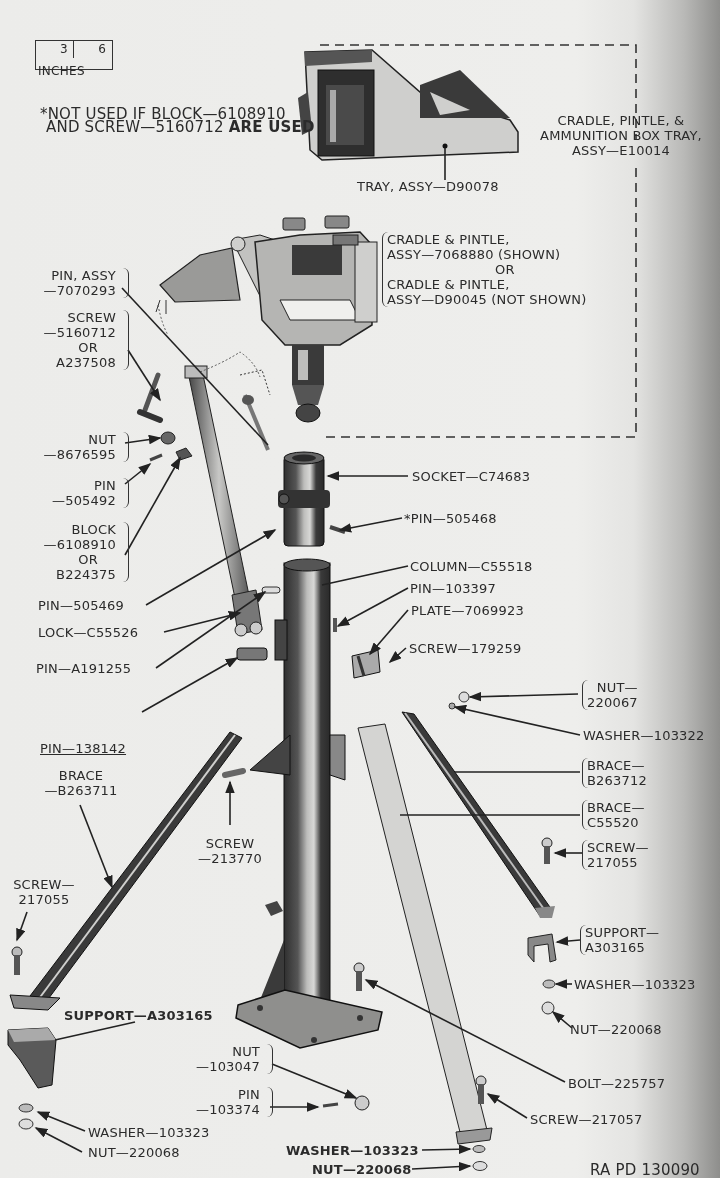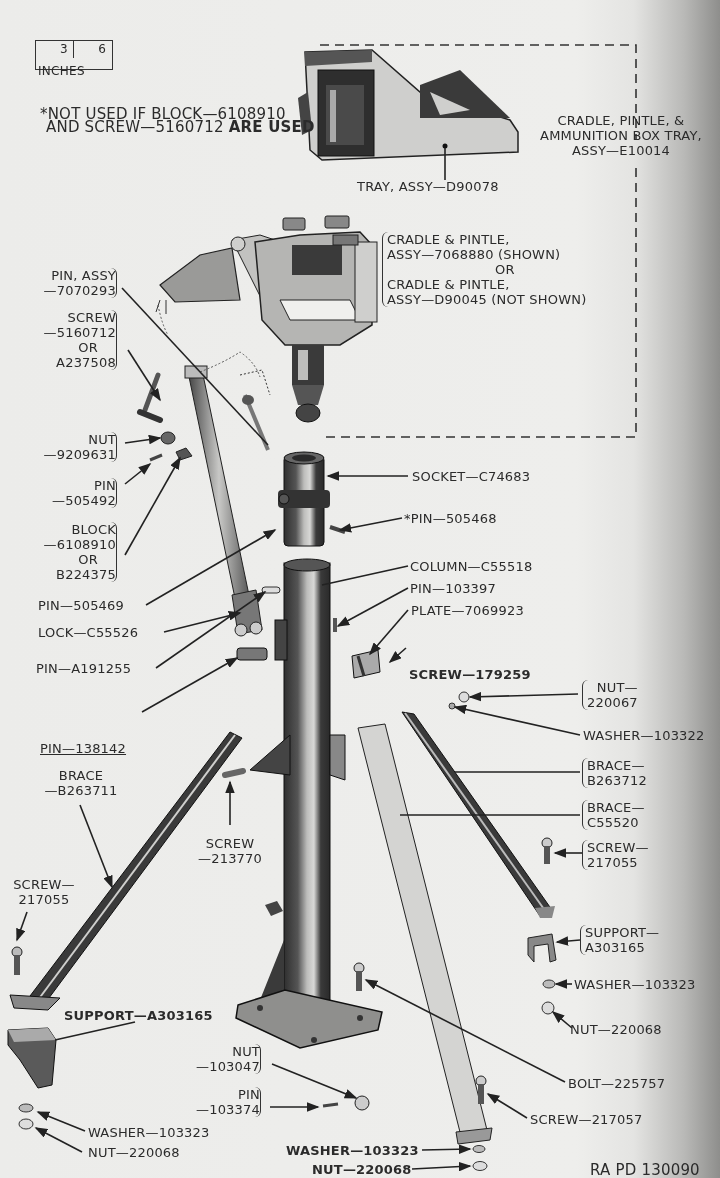--- a/index.html
+++ b/index.html
@@ -21,21 +21,21 @@
     line-height: 15px;
     letter-spacing: 0.2px;
     white-space: nowrap;
     color: #2b2b2b;
   }
   .lbl.r { text-align: right; }
   .lbl.c { text-align: center; }
   .lbl.b { font-weight: bold; }
   .lbl.sm { font-size: 15px; line-height: 13px; }
   .brace-l { border-left: 1.5px solid #333; border-radius: 6px 0 0 6px; padding-left: 4px; }
-  .brace-r { border-right: 1.5px solid #333; border-radius: 0 6px 6px 0; padding-right: 0; }
+  .brace-r { border-right: 1.5px solid #333; border-radius: 0 6px 6px 0; padding-right: 12px; }
   .scale-box {
     position: absolute; left: 35px; top: 40px; width: 78px; height: 30px;
     border: 1.5px solid #333; box-sizing: border-box;
   }
   .scale-box .tick { position: absolute; left: 37px; top: 0; width: 0; height: 17px; border-left: 1.5px solid #333; }
   .scale-box .n3 { position: absolute; left: 24px; top: 1px; font-size: 12px; }
   .scale-box .n6 { position: absolute; right: 6px; top: 1px; font-size: 12px; }
   .scale-box .unit { position: absolute; left: 2px; top: 13px; font-size: 12px; letter-spacing: 0.3px; margin-top: 10px; }
 </style>
 </head>
@@ -285,21 +285,21 @@
   <div>—7070293</div>
 </div>
 <div class="lbl r brace-r" style="left:20px;top:310px;width:96px;">
   <div>SCREW</div>
   <div>—5160712</div>
   <div style="padding-right:18px;">OR</div>
   <div>A237508</div>
 </div>
 <div class="lbl r brace-r" style="left:20px;top:432px;width:96px;">
   <div>NUT</div>
-  <div>—9209631</div>
+  <div>—8676595</div>
 </div>
 <div class="lbl r brace-r" style="left:20px;top:478px;width:96px;">
   <div>PIN</div>
   <div>—505492</div>
 </div>
 <div class="lbl r brace-r" style="left:20px;top:522px;width:96px;">
   <div>BLOCK</div>
   <div>—6108910</div>
   <div style="padding-right:18px;">OR</div>
   <div>B224375</div>
@@ -308,21 +308,21 @@
 <div class="lbl" style="left:38px;top:598px;">PIN—505469</div>
 <div class="lbl" style="left:38px;top:625px;">LOCK—C55526</div>
 <div class="lbl" style="left:36px;top:661px;">PIN—A191255</div>
 <div class="lbl" style="left:40px;top:741px;text-decoration:underline;">PIN—138142</div>
 
 <div class="lbl" style="left:412px;top:469px;">SOCKET—C74683</div>
 <div class="lbl" style="left:404px;top:511px;">*PIN—505468</div>
 <div class="lbl" style="left:410px;top:559px;">COLUMN—C55518</div>
 <div class="lbl" style="left:410px;top:581px;">PIN—103397</div>
 <div class="lbl" style="left:411px;top:603px;">PLATE—7069923</div>
-<div class="lbl" style="left:409px;top:667px;font-weight:bold;">SCREW—179259</div>
+<div class="lbl" style="left:409px;top:641px;">SCREW—179259</div>
 
 <div class="lbl brace-l" style="left:582px;top:680px;text-align:right;">
   <div>NUT—</div>
   <div>220067</div>
 </div>
 <div class="lbl" style="left:583px;top:728px;">WASHER—103322</div>
 <div class="lbl brace-l" style="left:582px;top:758px;">
   <div>BRACE—</div>
   <div>B263712</div>
 </div>

